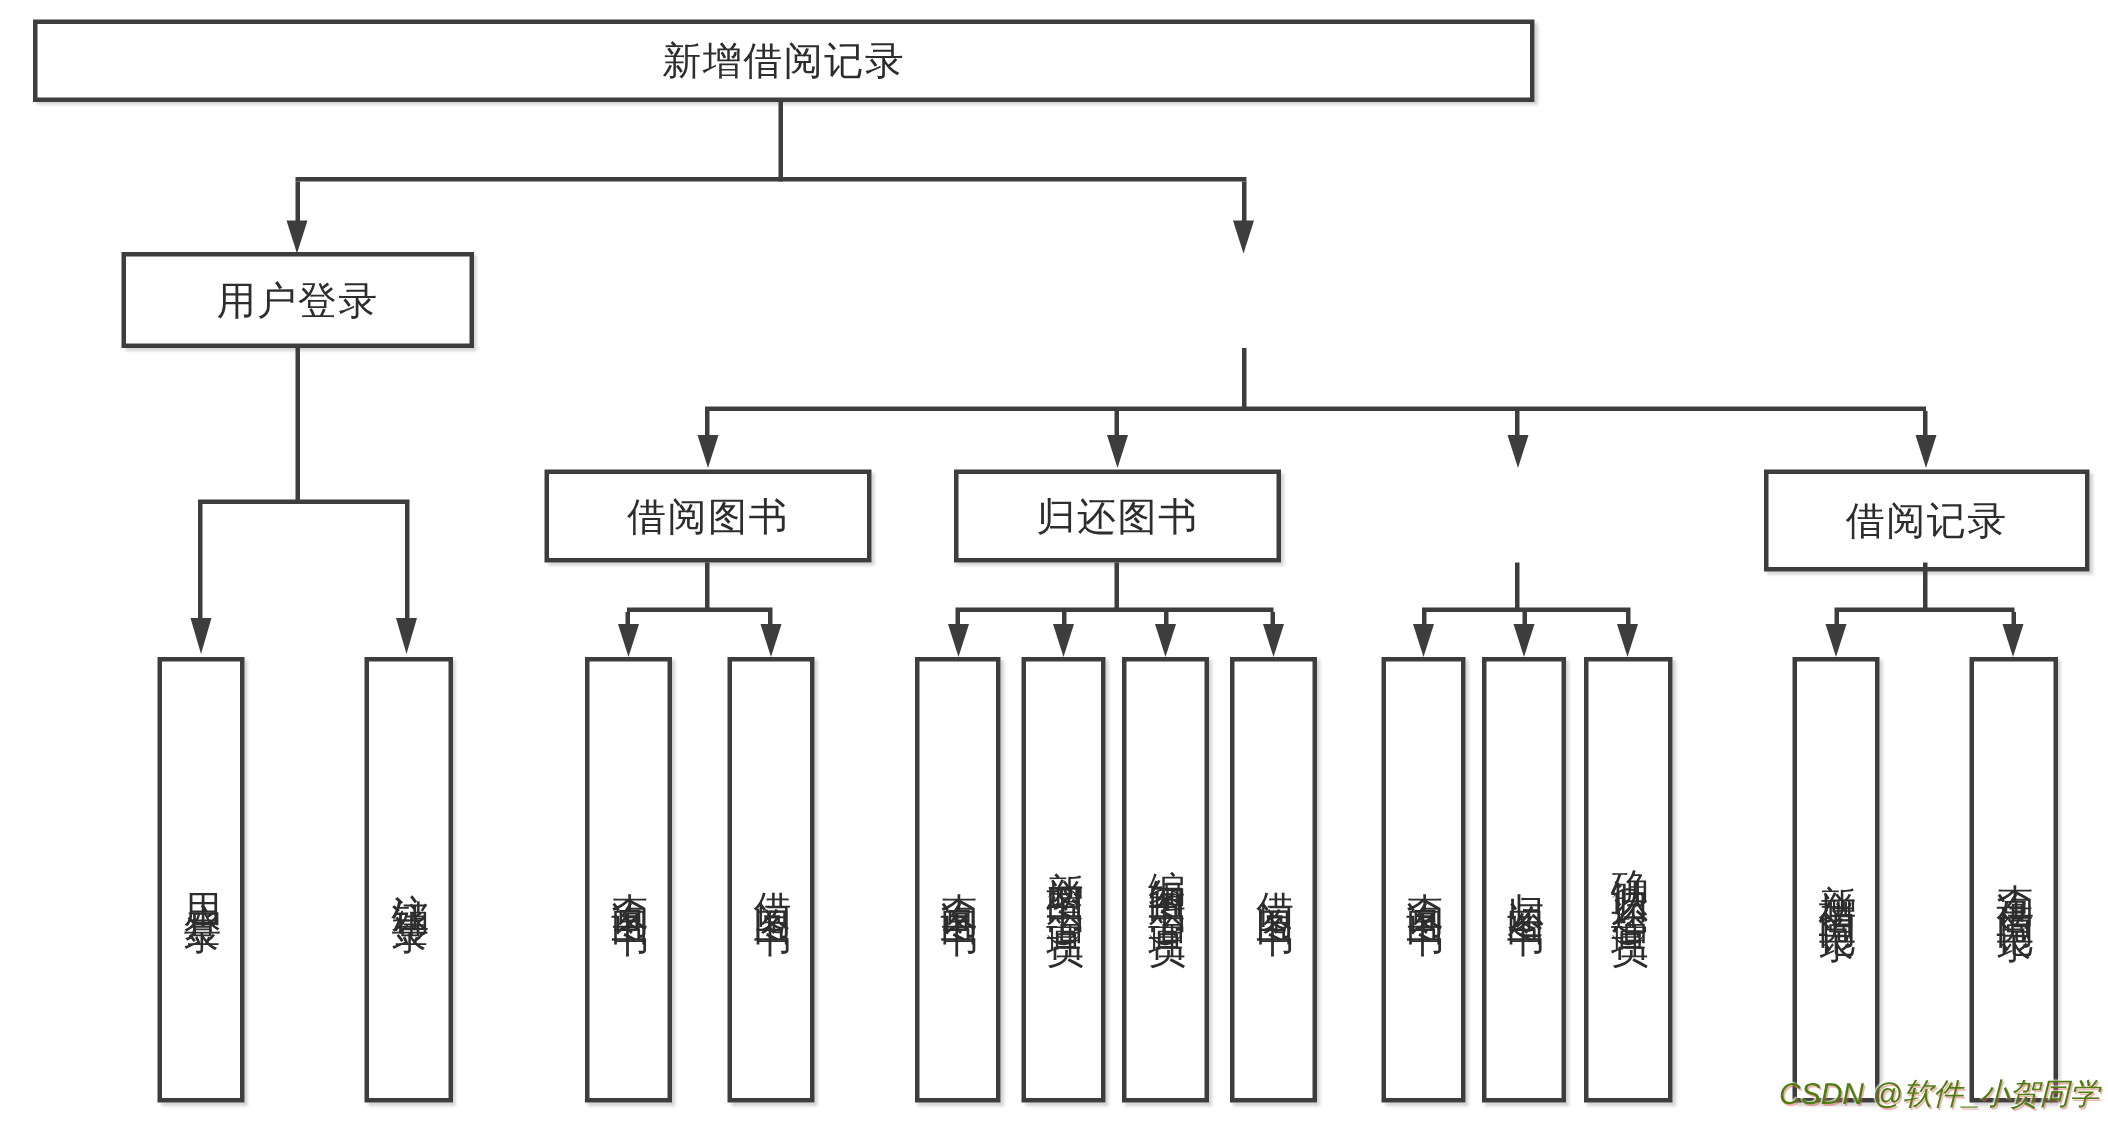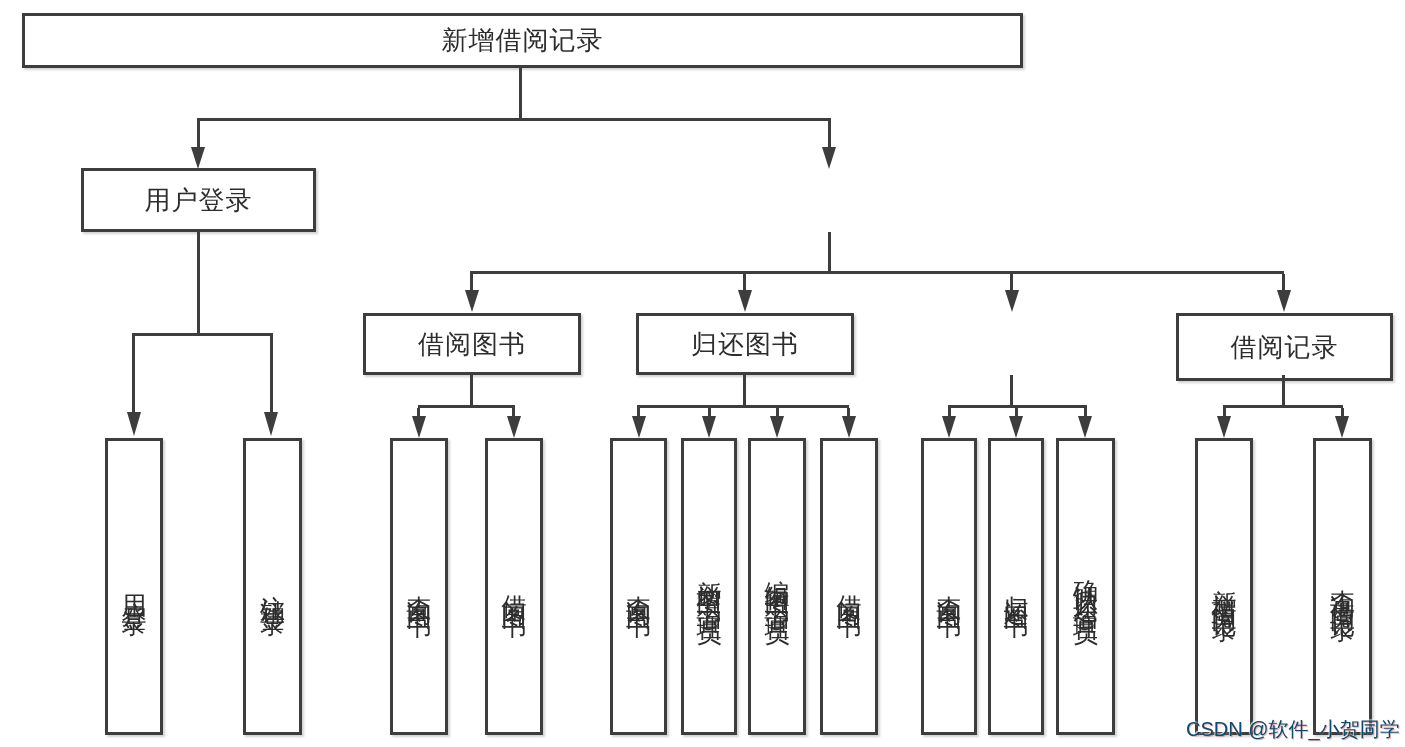--- a/index.html
+++ b/index.html
@@ -19,22 +19,23 @@
   }
   .line{position:absolute;background:#3d3d3d;}
   .arrow{
     position:absolute;width:0;height:0;
     border-left:7px solid transparent;border-right:7px solid transparent;
     border-top:22px solid #3d3d3d;
   }
   .arrow.long{border-top-width:24px;}
   #watermark{
     position:absolute;left:1186px;top:716px;z-index:5;
-    font-size:20px;color:#0c4a6e;white-space:nowrap;
+    font-size:20px;color:#4d7c0f;white-space:nowrap;
     text-shadow:1px 1px 0 rgba(219,87,87,0.45), -1px -1px 1px rgba(255,255,255,0.85);
+    font-style:italic;
   }
 </style>
 </head>
 <body>
 
 <div id="canvas">
 
   <div class="box" style="left:22px;top:13px;width:1001px;height:55px;">
     <span class="hlabel">新增借阅记录</span>
   </div>

